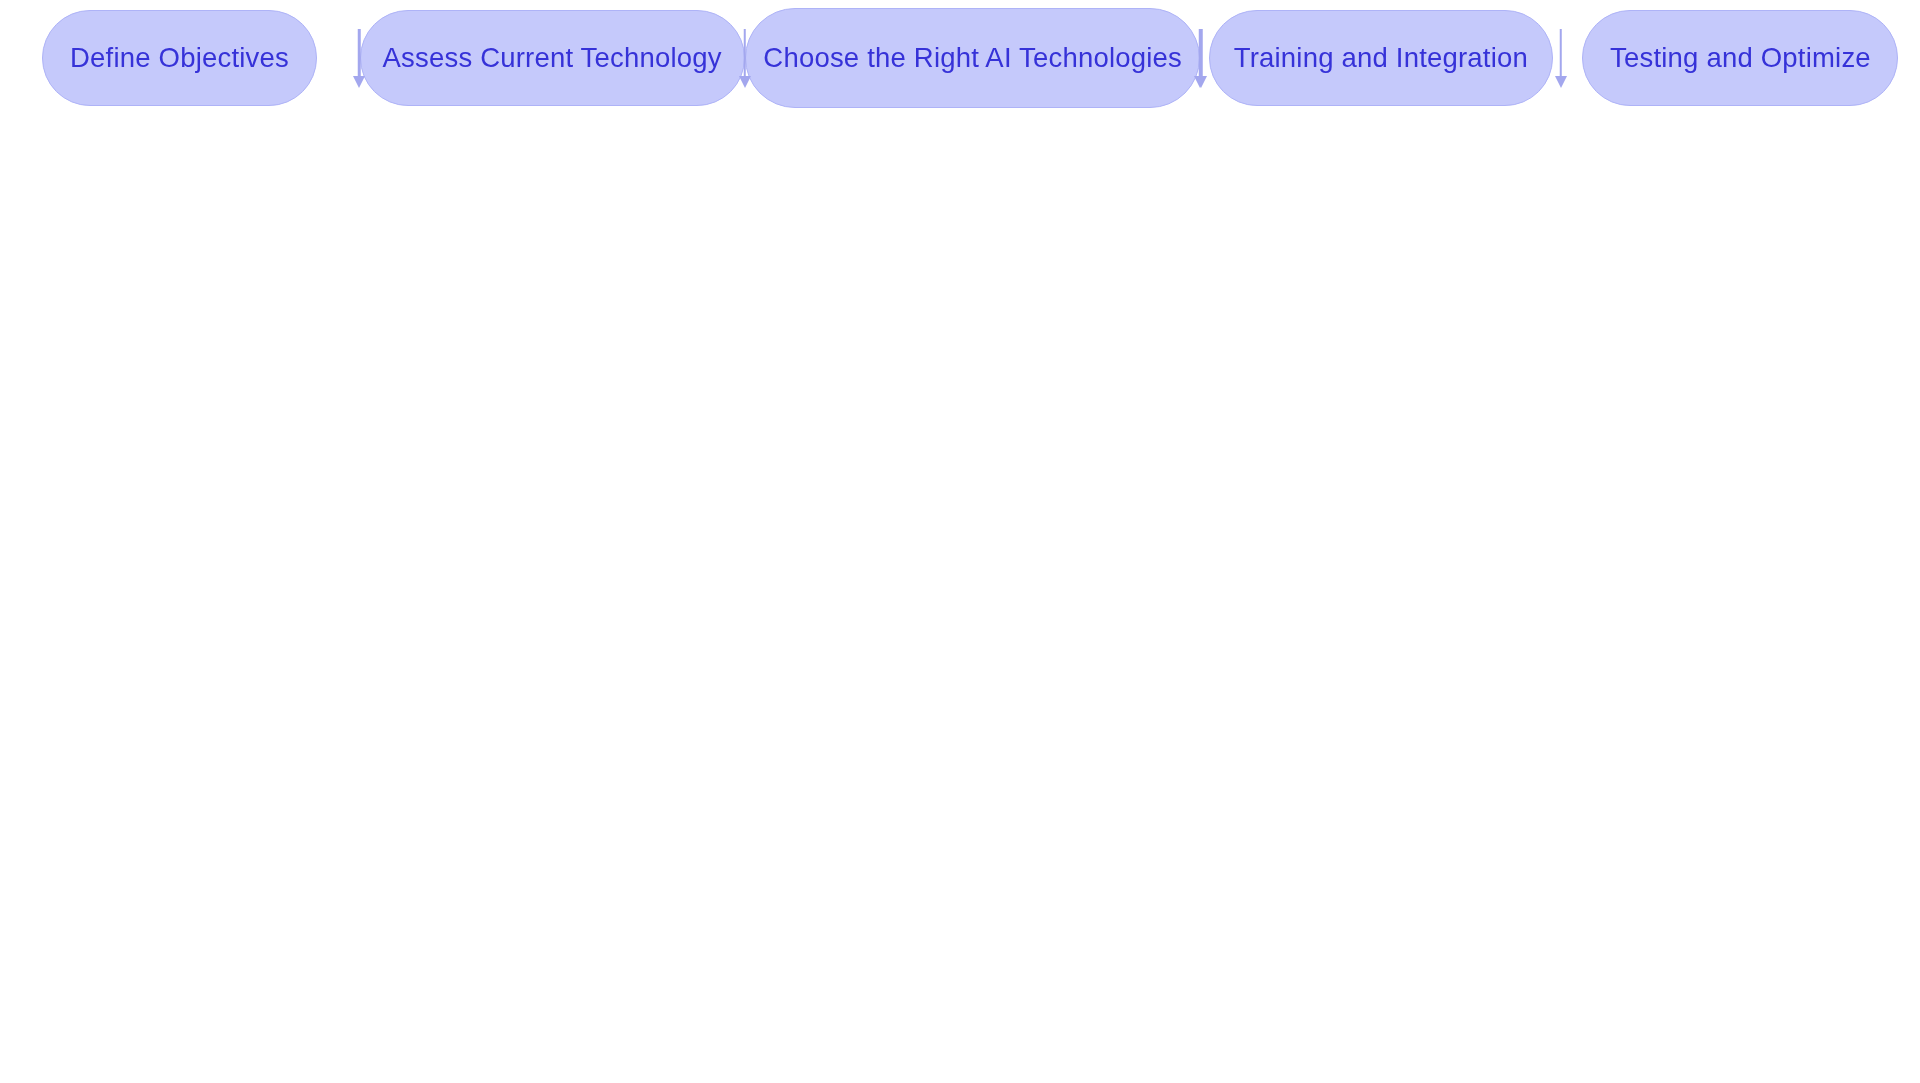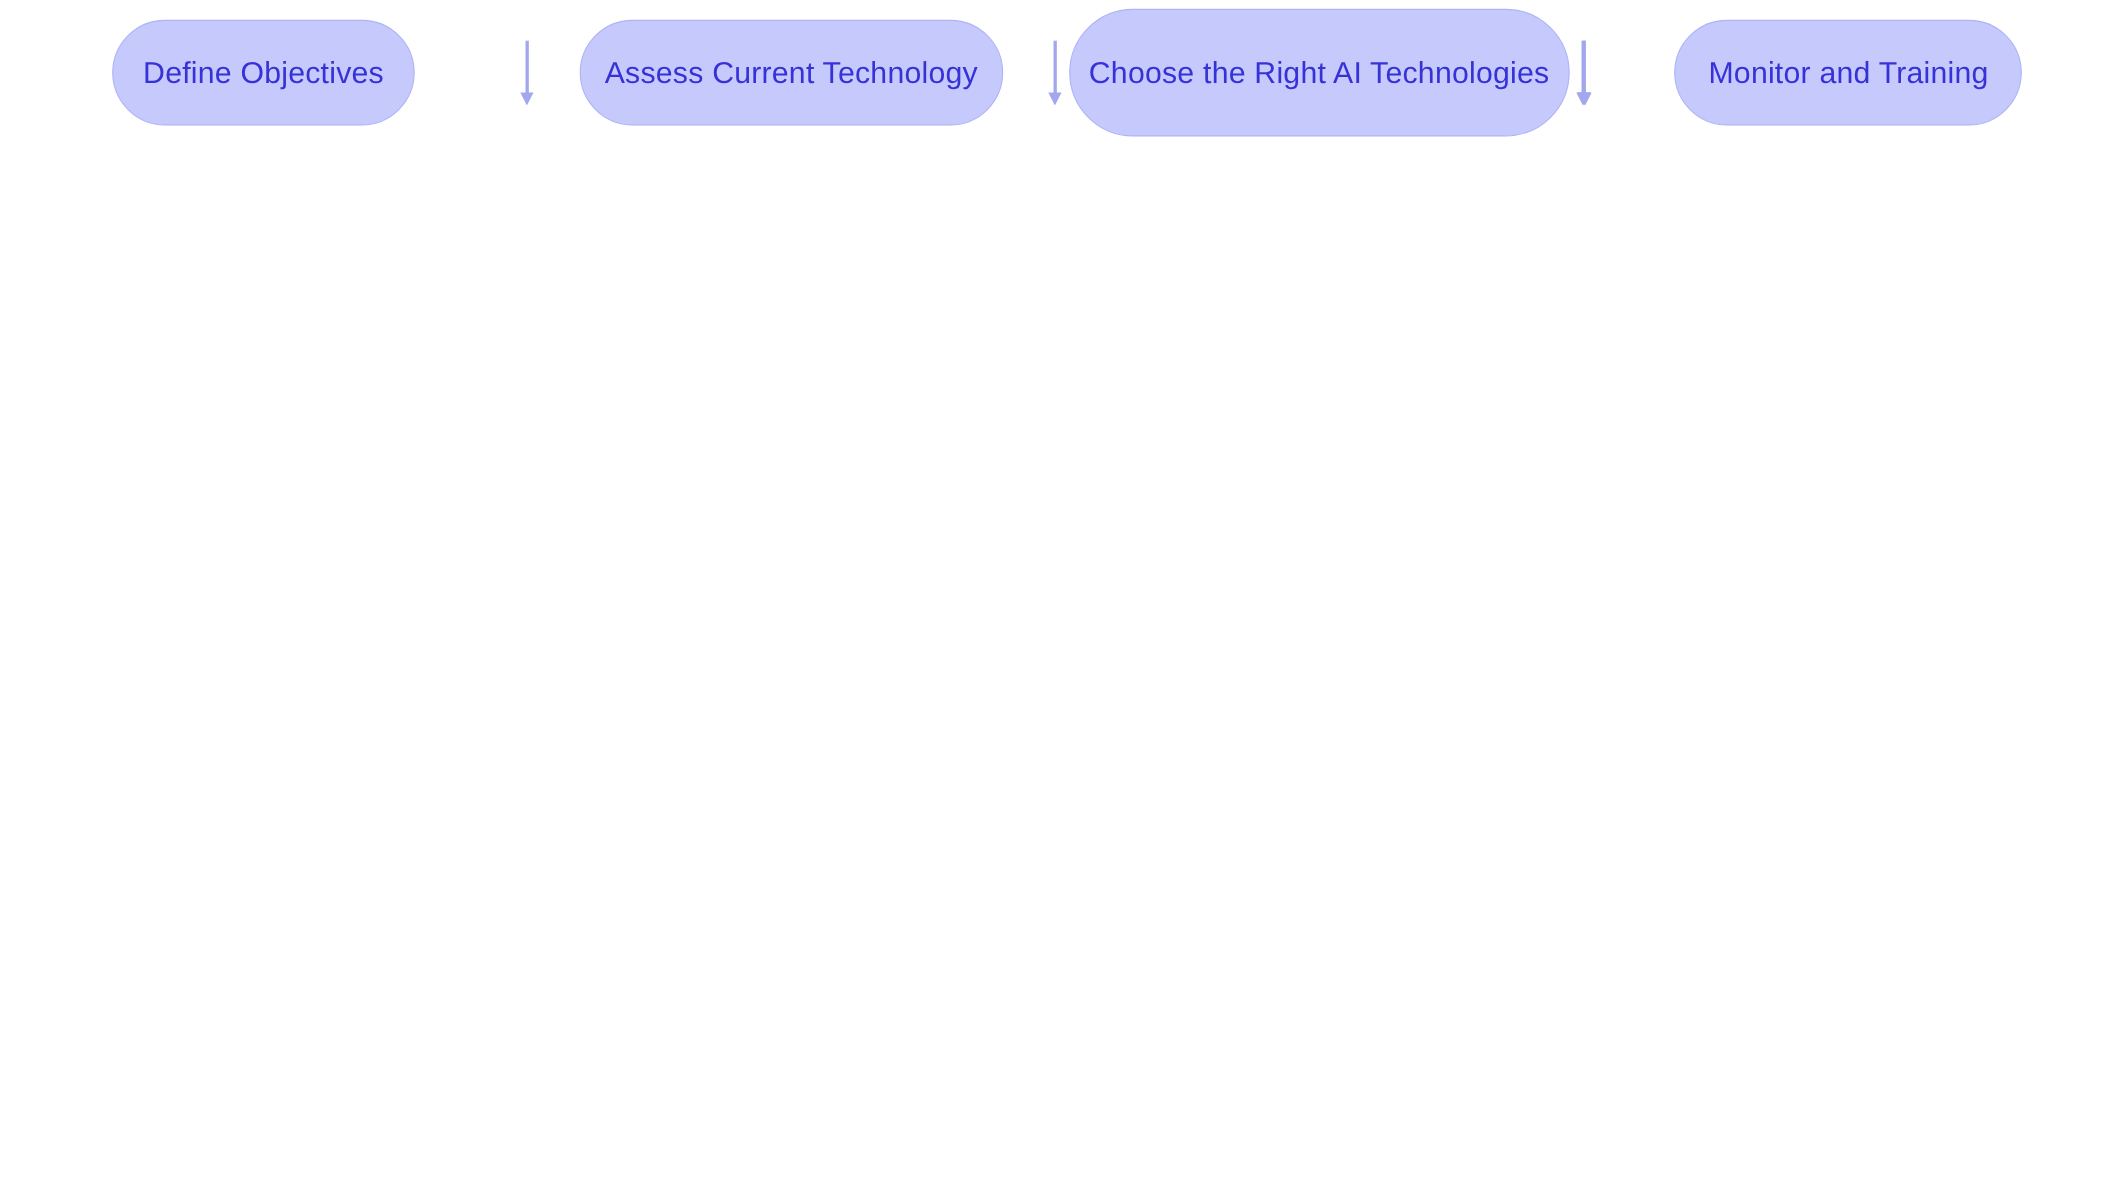--- a/index.html
+++ b/index.html
@@ -74,21 +74,21 @@
     bottom: 0;
     width: 0;
     height: 0;
     border-left: 6.5px solid transparent;
     border-right: 6.5px solid transparent;
     border-top: 12px solid #a3a7ee;
   }
   
   .n0 { width: 275px; height: 96px; font-size: 27.5px; }
   .n1 { width: 385px; height: 96px; font-size: 27.5px; }
-  .n2 { width: 455px; height: 116px; font-size: 27.5px; }
+  .n2 { width: 455px; height: 100px; font-size: 27.5px; }
   .n3 { width: 212px; height: 96px; font-size: 27.5px; }
   .n4 { width: 344px; height: 96px; font-size: 27.5px; }
   .n5 { width: 316px; height: 96px; font-size: 27.5px; }
 
   .c0 { height: 59px; }
   .c1 { height: 59px; }
   .c2 { height: 59px; }
   .c3 { height: 59px; }
   .c4 { height: 59px; }
 </style>
@@ -130,26 +130,31 @@
       <span class="line"></span>
       <span class="arrow"></span>
     </div>
 
 
     <div class="connector c3">
       <span class="line"></span>
       <span class="arrow"></span>
     </div>
 
+    <div class="node-row">
+      <div class="node n4">
+        <span class="node-label">Training and Integration</span>
+      </div>
+    </div>
 
     <div class="connector c4">
       <span class="line"></span>
       <span class="arrow"></span>
     </div>
 
     <div class="node-row">
       <div class="node n5">
-        <span class="node-label">Monitor and Training</span>
+        <span class="node-label">Testing and Optimize</span>
       </div>
     </div>
 
   </div>
 </div>
 
 </body></html>

